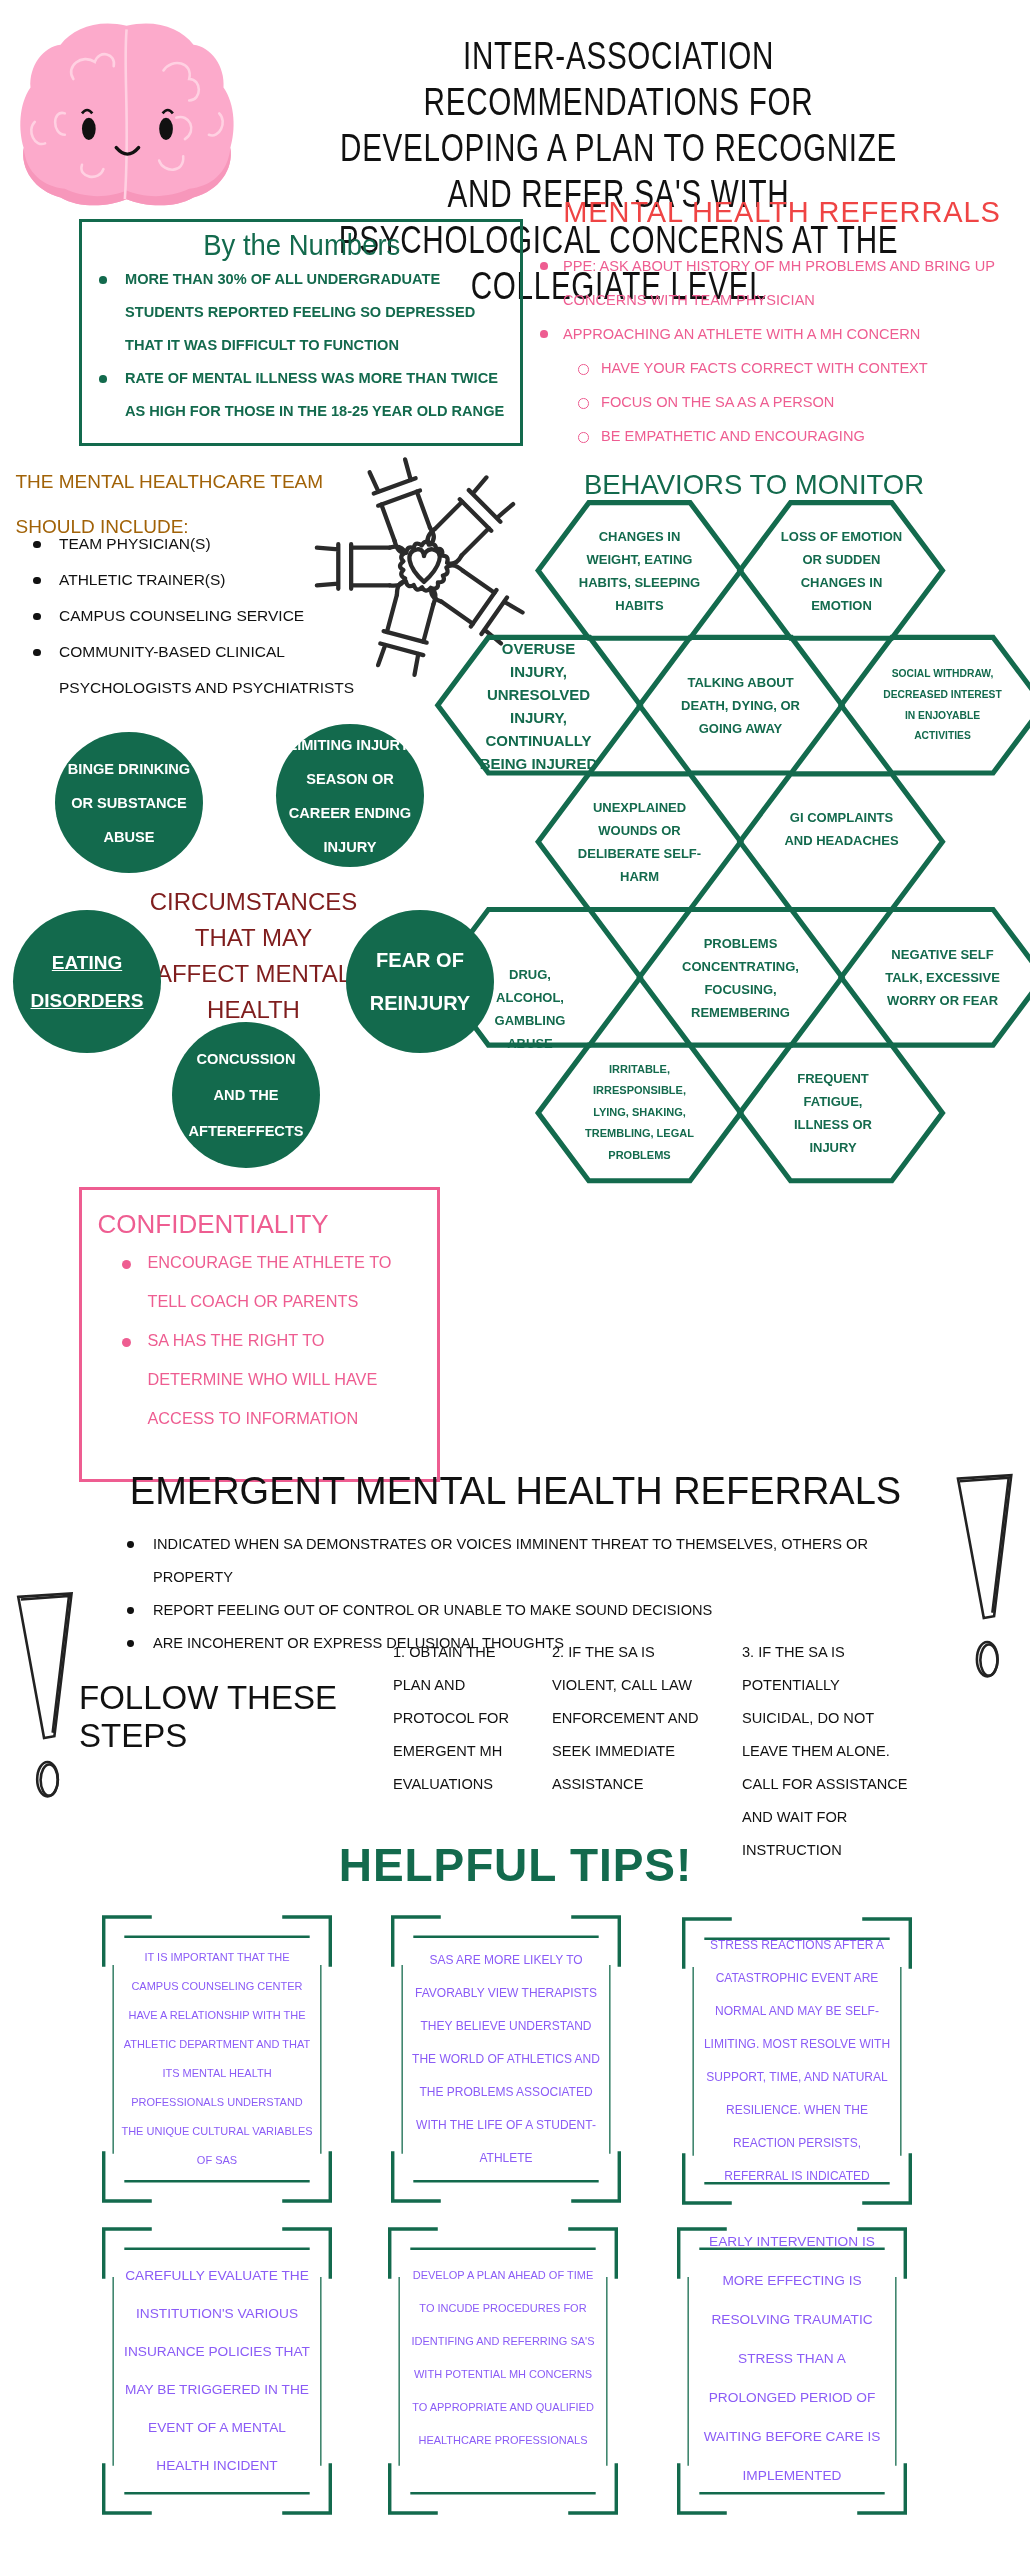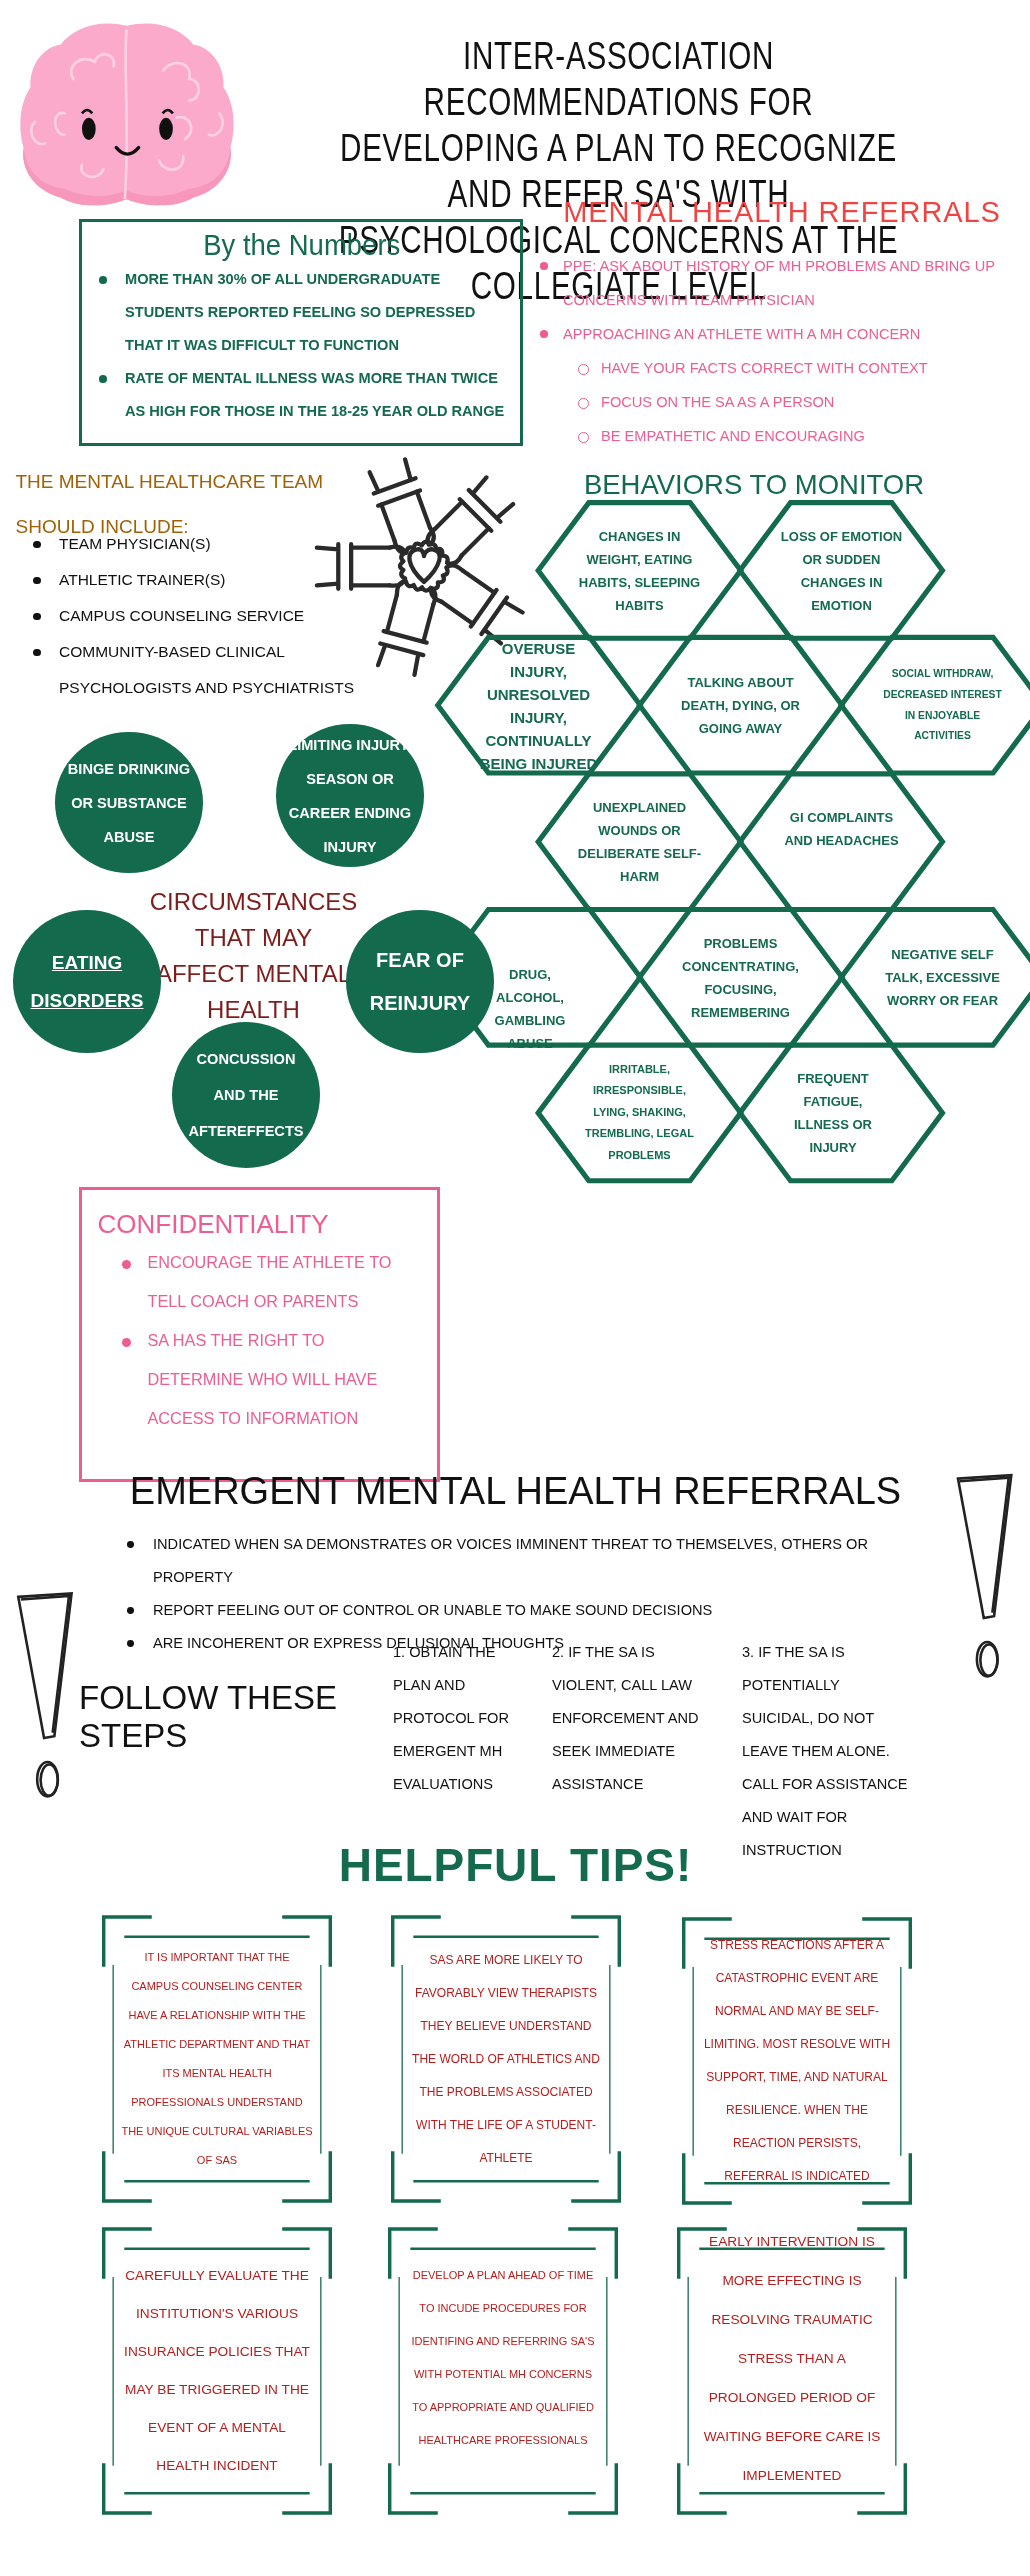--- a/index.html
+++ b/index.html
@@ -53,21 +53,21 @@
   #em-list { left: 127px; top: 1528px; width: 816px; list-style: none; }
   #em-list li { position: relative; padding-left: 26px; font-size: 14.6px; line-height: 33px; text-transform: uppercase; color: #111; }
   #em-list li::before { content: ""; position: absolute; left: 0; top: 13px; width: 6.9px; height: 6.9px; border-radius: 50%; background: #111; }
   #follow { left: 79px; top: 1679px; width: 292px; font-size: 33px; text-transform: uppercase; color: #111; }
   .step { position: absolute; top: 1636px; font-size: 14.6px; line-height: 33px; text-transform: uppercase; color: #111; }
 
   
   #tips-title { left: 258px; top: 1838px; width: 515px; text-align: center; font-size: 46px; color: #136a4d; text-transform: uppercase; font-weight: bold; letter-spacing: 0.9px; }
   .tip { position: absolute; width: 230px; height: 288px; }
   .tip .frame-outer { position: absolute; inset: 0; }
-  .tip .tip-text { position: absolute; left: 19px; right: 19px; top: 26px; bottom: 26px; display: flex; align-items: center; justify-content: center; text-align: center; font-size: 13px; line-height: 29px; color: #b91c1c; text-transform: uppercase; }
+  .tip .tip-text { position: absolute; left: 19px; right: 19px; top: 26px; bottom: 26px; display: flex; align-items: center; justify-content: center; text-align: center; font-size: 13px; line-height: 29px; color: #8b5cf6; text-transform: uppercase; }
 </style>
 </head>
 <body>
 
 <svg class="abs" style="left:13px;top:19px;" width="228" height="193" viewBox="0 0 265 225">
   <path d="M132 8 C100 0 70 10 55 30 C35 32 18 55 20 80 C6 100 6 130 12 150 C8 175 25 200 55 208 C80 222 112 218 132 210 C152 218 185 222 210 208 C240 200 257 175 253 150 C259 130 259 100 245 80 C247 55 230 32 210 30 C195 10 165 0 132 8 Z" fill="#fcaacb"></path>
   <path d="M12 150 C8 175 25 200 55 208 C80 222 112 218 132 210 C152 218 185 222 210 208 C240 200 257 175 253 150 C250 180 230 195 205 198 C180 210 150 208 132 200 C114 208 84 210 60 198 C35 195 15 180 12 150 Z" fill="#f797bb"></path>
   <path d="M132 12 C128 60 136 120 130 210" stroke="#ffd1e2" stroke-width="3" fill="none"></path>
   <g stroke="#ffd1e2" stroke-width="3" fill="none" stroke-linecap="round">
     <path d="M70 70 c-10 -15 10 -30 25 -20 c5 -15 25 -10 22 5"></path>

